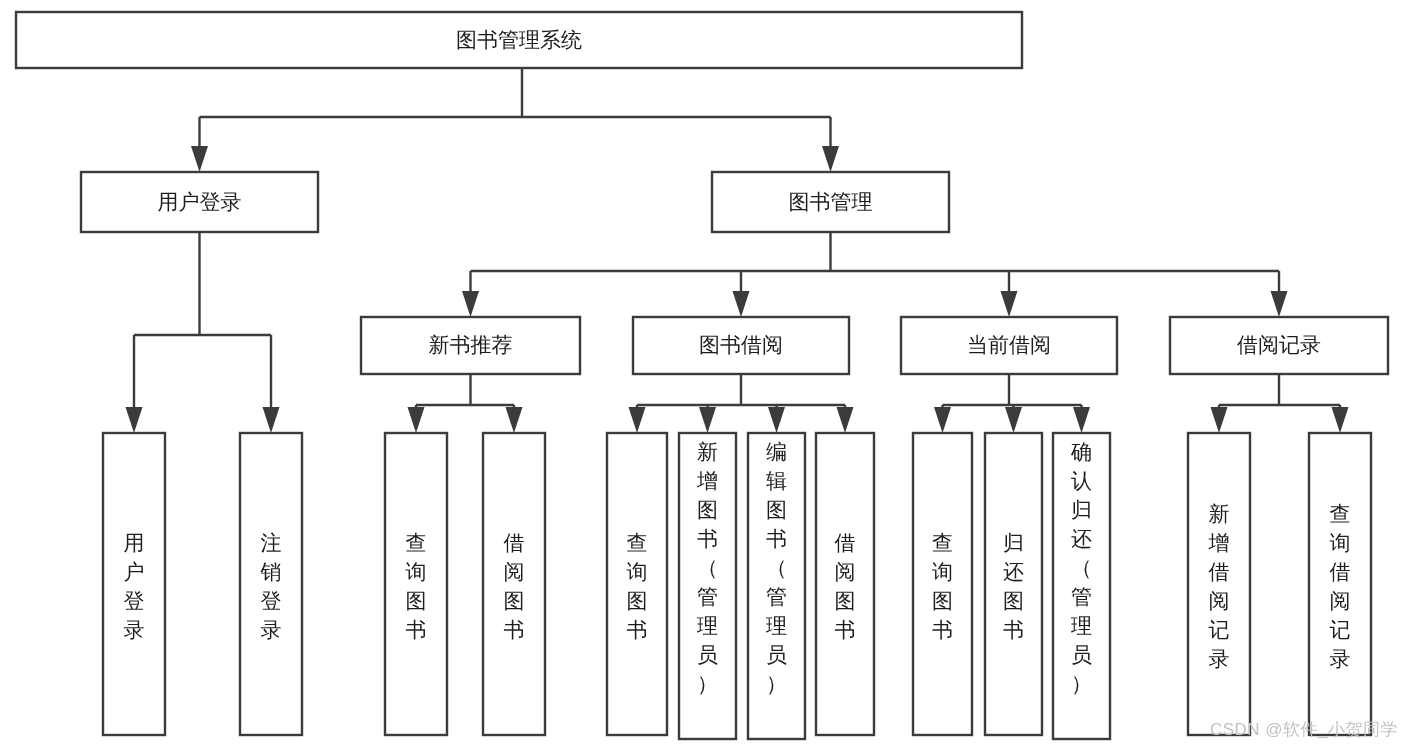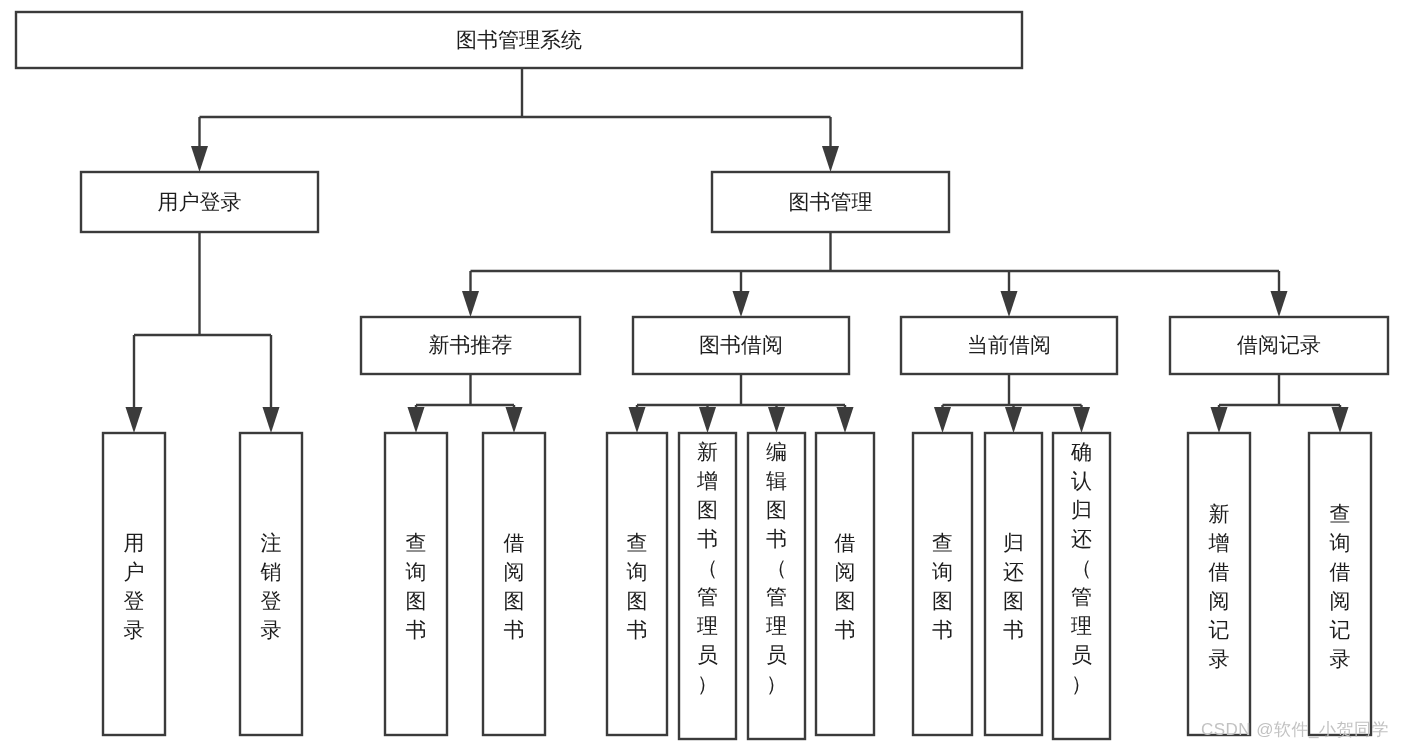--- a/index.html
+++ b/index.html
@@ -50,21 +50,21 @@
     dominant-baseline: middle;
   }
   .node-label-v {
     font-family: "Liberation Sans", "DejaVu Sans", sans-serif;
     font-size: 21px;
     fill: #1d1d1d;
     text-anchor: middle;
   }
   .watermark-text {
     position: absolute;
-    right: 16px;
+    right: 7px;
     bottom: 6px;
     font-family: "Liberation Sans", "DejaVu Sans", sans-serif;
     font-size: 17px;
     color: #c2c2c2;
     white-space: nowrap;
     letter-spacing: 0.5px;
     user-select: none;
   }
 </style>
 </head>

